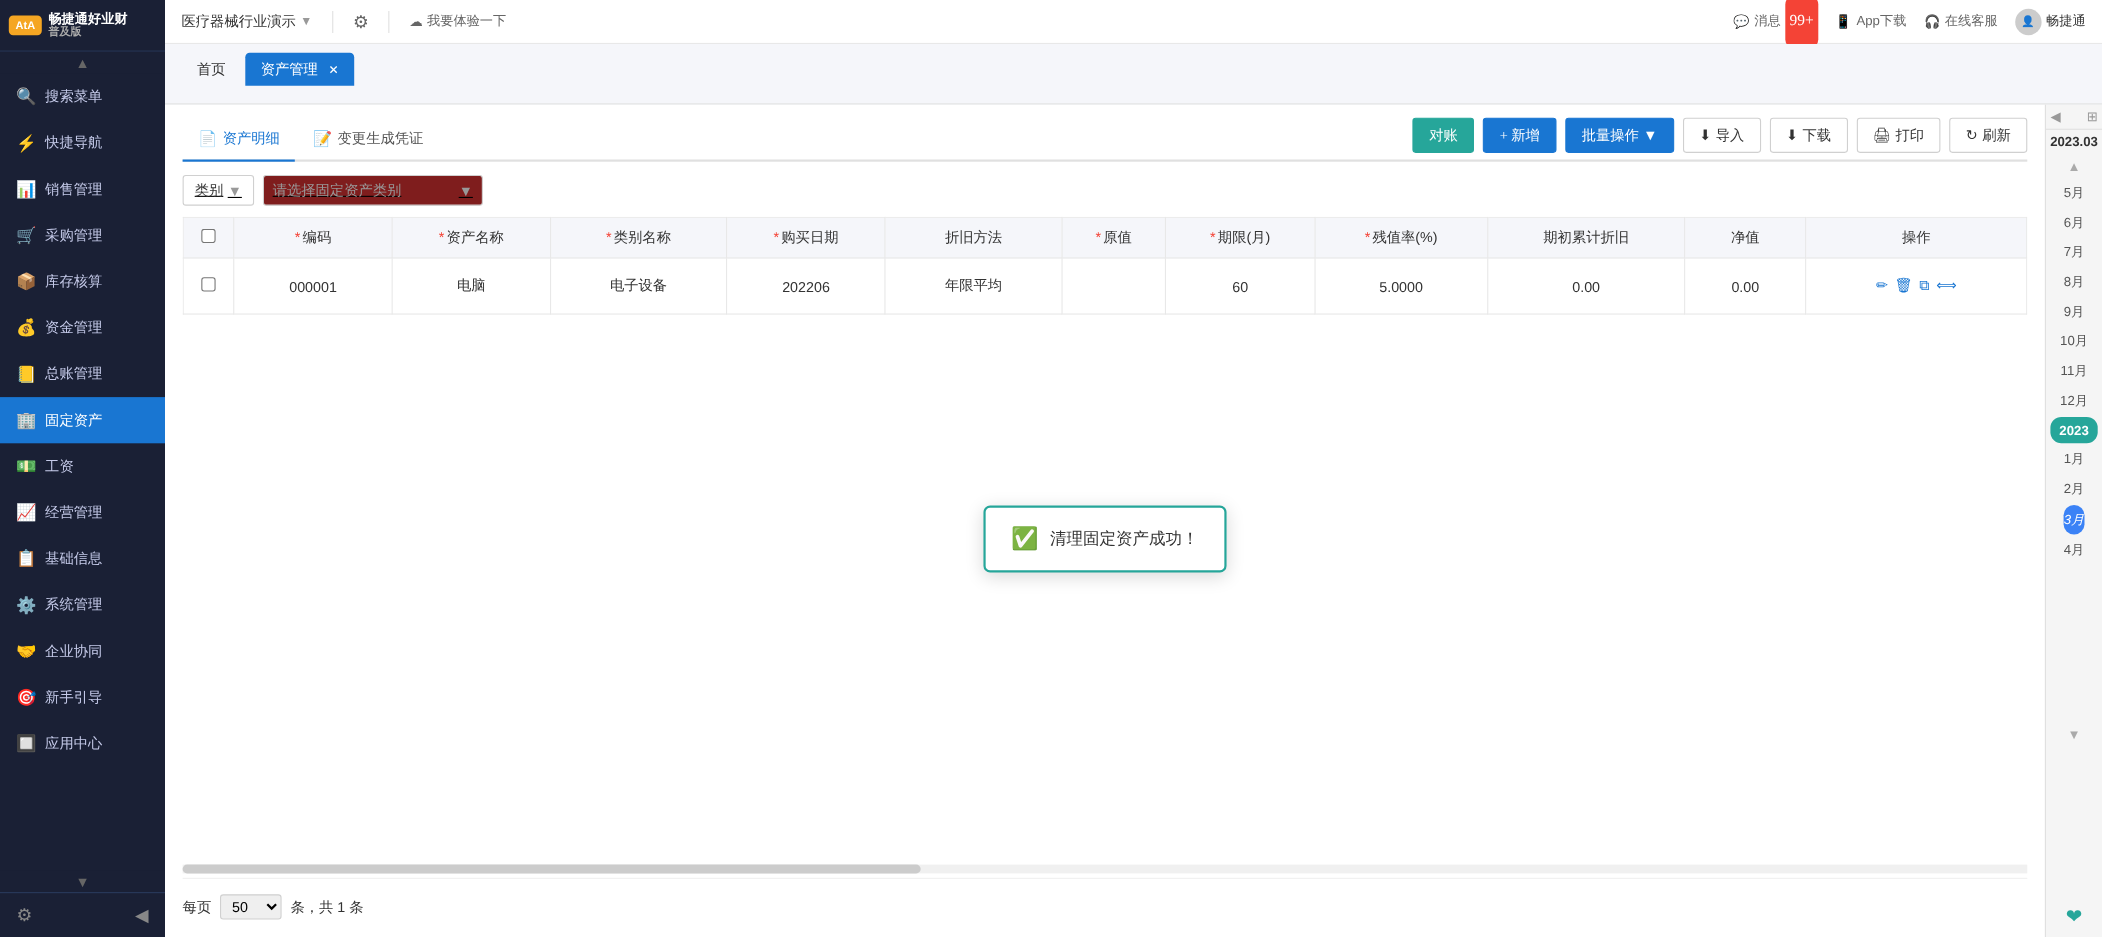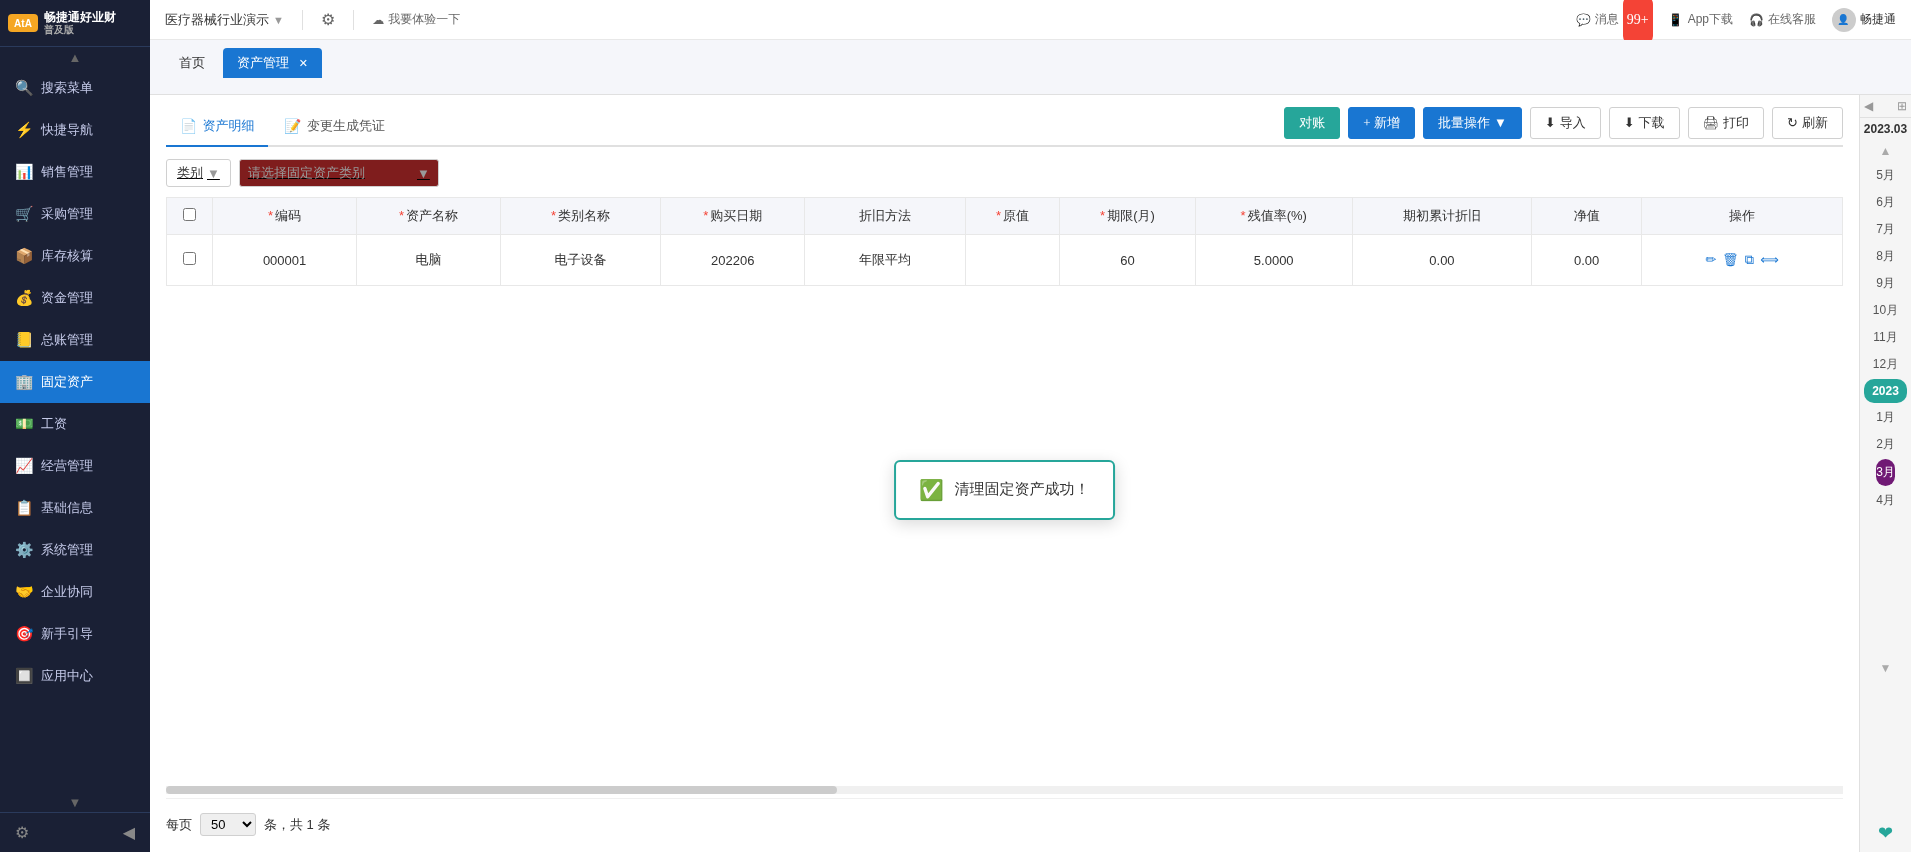--- a/index.html
+++ b/index.html
@@ -290,22 +290,23 @@
     }
     .month-list { width: 100%; }
     .month-item {
       display: flex; align-items: center; justify-content: center;
       padding: 5px 0;
       font-size: 12px; color: #555;
       cursor: pointer;
       position: relative;
     }
     .month-item.current {
-      background: #701a75; color: #fff; border-radius: 10px;
+      background: #3b82f6; color: #fff; border-radius: 10px;
       margin: 1px 16px;
+      font-style: italic;
     }
     .month-item.year-label {
       background: #26a69a; color: #fff; border-radius: 10px;
       margin: 1px 4px; font-weight: bold;
     }
     .scroll-arrow { color: #aaa; font-size: 12px; cursor: pointer; padding: 4px; }
     .scroll-arrow-bottom { color: #aaa; font-size: 12px; cursor: pointer; padding: 4px; margin-top: auto; }
 
     
     .content-main::-webkit-scrollbar { height: 6px; }

